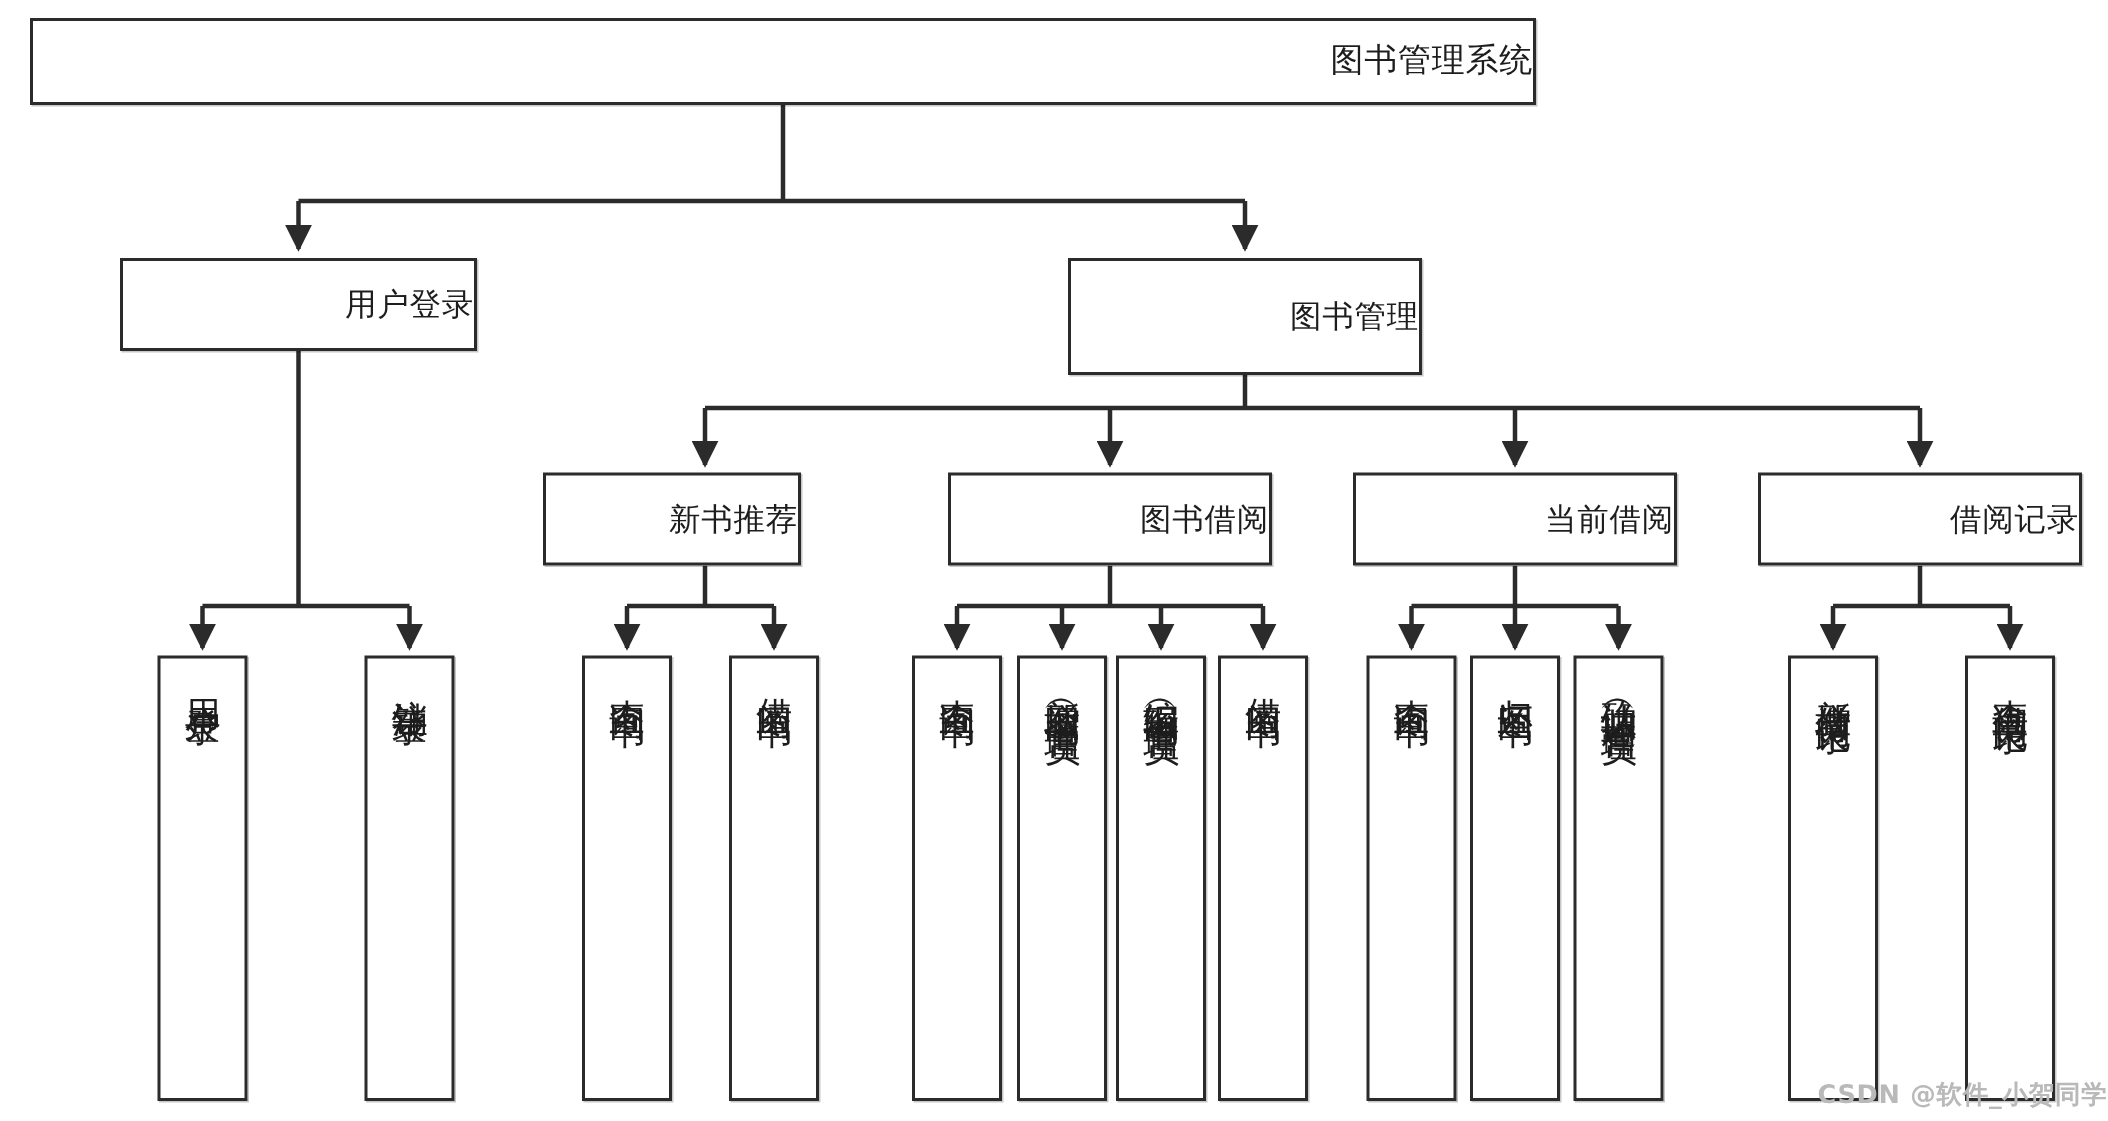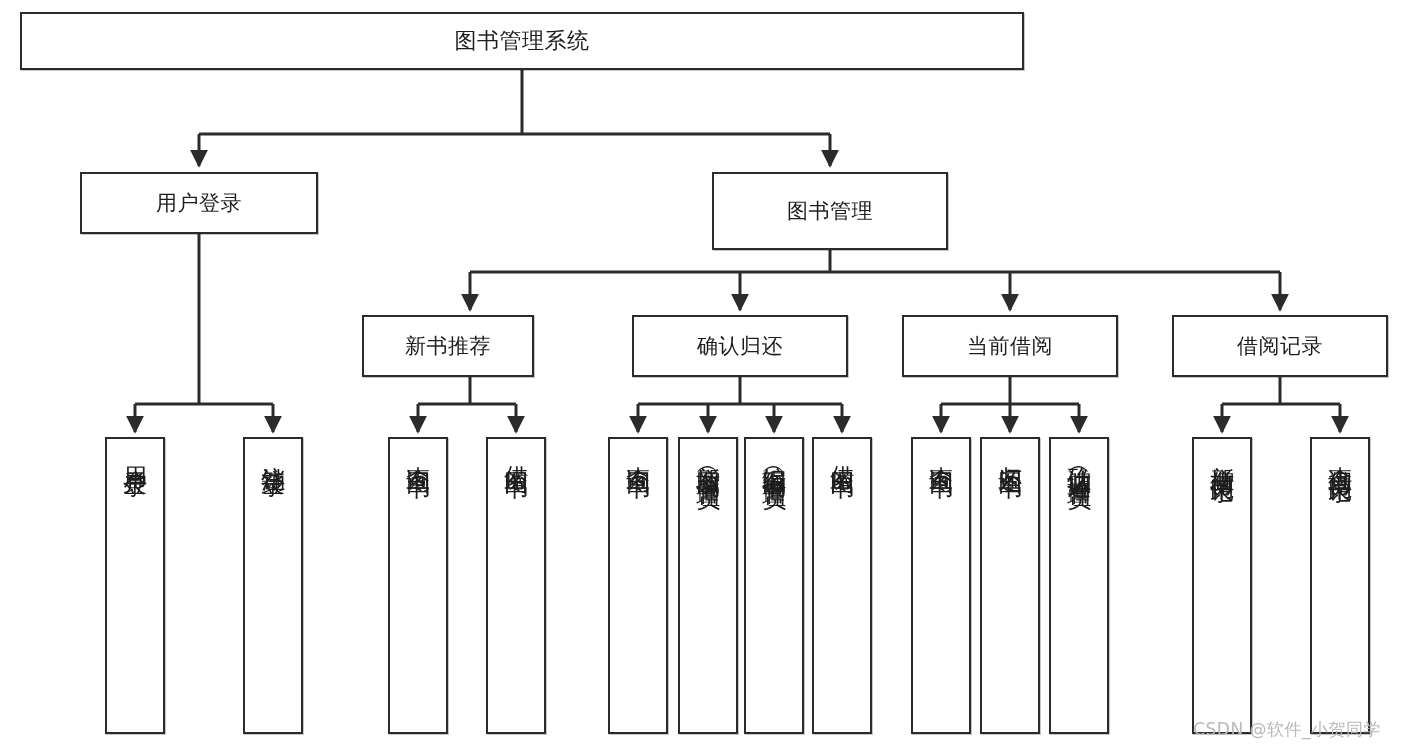--- a/index.html
+++ b/index.html
@@ -26,21 +26,21 @@
     height: 747px;
     pointer-events: none;
   }
   .node {
     position: absolute;
     box-sizing: border-box;
     background: #ffffff;
     border: 2px solid #2b2b2b;
     display: flex;
     align-items: center;
-    justify-content: center;
+    justify-content: flex-end;
     box-shadow: 1px 1px 0 rgba(0,0,0,0.22);
   }
   .node .label {
     color: #1d1d1d;
     letter-spacing: 0.5px;
     line-height: 1.05;
     text-align: center;
     white-space: pre-wrap;
   }
   .node.horiz .label {
@@ -57,26 +57,27 @@
   .node.leaf .label {
     writing-mode: vertical-rl;
     text-orientation: upright;
     font-size: 24px;
     line-height: 1.18;
     letter-spacing: 3px;
     height: auto;
   }
   .watermark {
     position: absolute;
-    right: 24px;
+    right: 0;
     bottom: 6px;
     font-size: 17px;
     color: #b9b9b9;
     white-space: nowrap;
     letter-spacing: 0.5px;
+    font-weight: bold;
   }
 </style>
 </head>
 <body>
 
 <div id="canvas">
 
   <svg class="edges" viewBox="0 0 1405 747" xmlns="http://www.w3.org/2000/svg">
     <defs>
       <marker id="arrow" viewBox="0 0 10 10" refX="9" refY="5" markerWidth="6" markerHeight="6" orient="auto-start-reverse">
@@ -139,21 +140,21 @@
 
   <div class="node horiz" style="left:712px; top:172px; width:236px; height:78px;">
     <span class="label">图书管理</span>
   </div>
 
   <div class="node horiz" style="left:362px; top:315px; width:172px; height:62px;">
     <span class="label">新书推荐</span>
   </div>
 
   <div class="node horiz" style="left:632px; top:315px; width:216px; height:62px;">
-    <span class="label">确认归还</span>
+    <span class="label">图书借阅</span>
   </div>
 
   <div class="node horiz" style="left:1172px; top:315px; width:216px; height:62px;">
     <span class="label">借阅记录</span>
   </div>
 
   <div class="node horiz" style="left:902px; top:315px; width:216px; height:62px;">
     <span class="label">当前借阅</span>
   </div>
 

